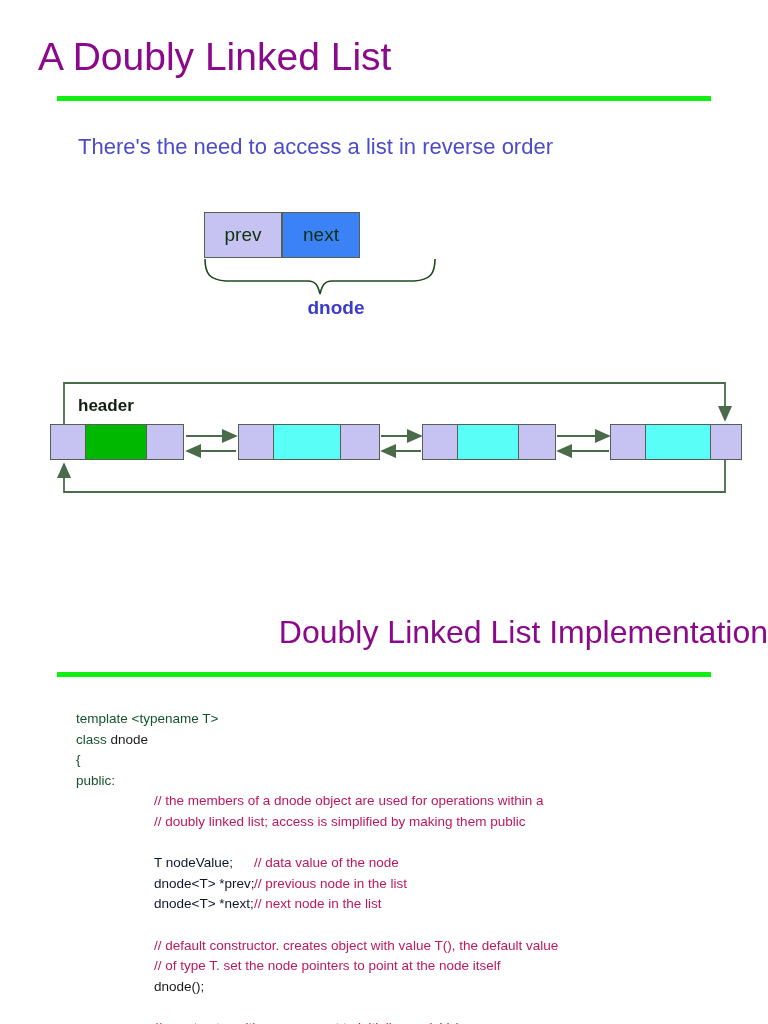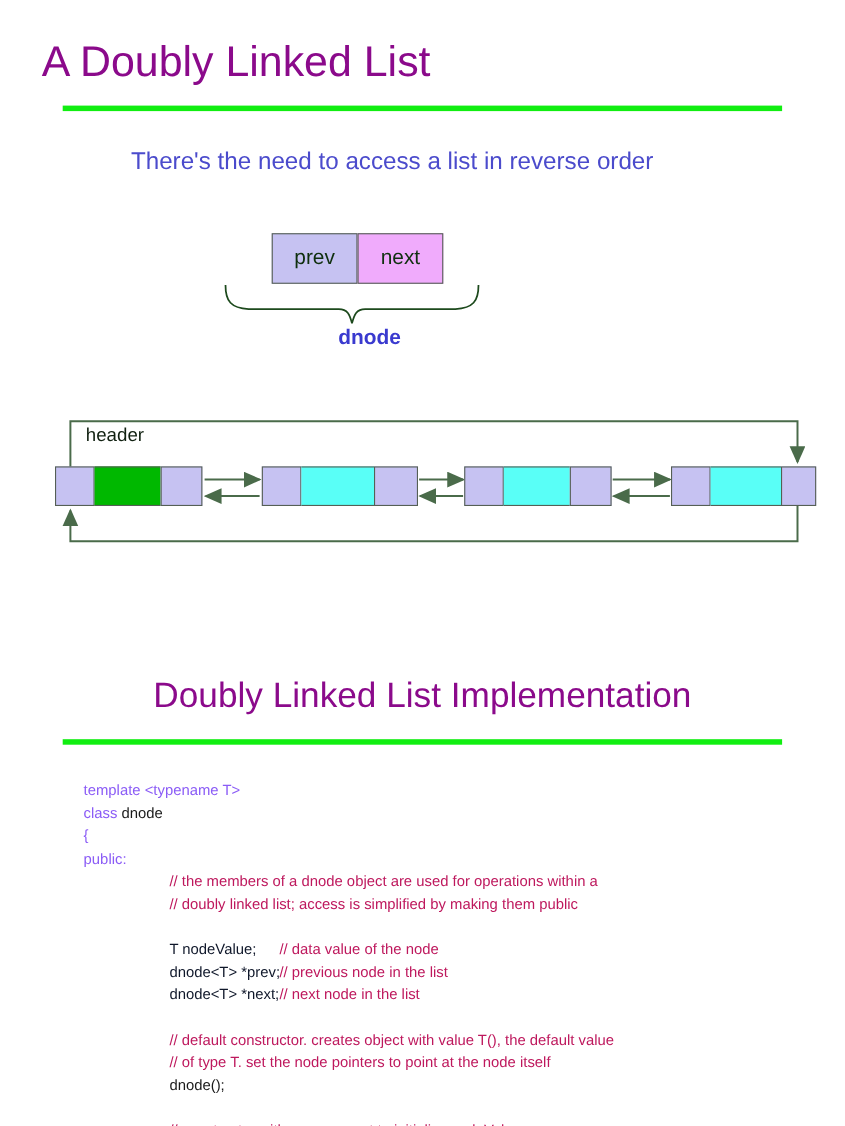--- a/index.html
+++ b/index.html
@@ -37,21 +37,20 @@
   .rule-1 { left: 57px; top: 96px; width: 654px; }
   .rule-2 { left: 57px; top: 672px; width: 654px; }
 
   .subtitle {
     position: absolute;
     left: 78px;
     top: 134px;
     font-size: 22px;
     color: #4B4BCC;
     white-space: nowrap;
-    margin-left: 41px;
   }
 
   
   .dnode-box {
     position: absolute;
     left: 204px;
     top: 212px;
     width: 232px;
     height: 46px;
     display: flex;
@@ -59,23 +58,23 @@
   }
   .dnode-cell {
     box-sizing: border-box;
     border: 1.5px solid #555f55;
     display: flex;
     align-items: center;
     justify-content: center;
     font-size: 19px;
     color: #10300f;
   }
-  .cell-prev { width: 78px; background: #C6C2F2; margin-left: 43px; }
+  .cell-prev { width: 78px; background: #C6C2F2; }
   .cell-data { width: 76px; background: #59FFF7; border-left: none; border-right: none; }
-  .cell-next { width: 78px; background: #f0abfc; }
+  .cell-next { width: 78px; background: #3b82f6; }
 
   .brace {
     position: absolute;
     left: 202px;
     top: 258px;
     width: 236px;
     height: 38px;
   }
   .dnode-label {
     position: absolute;
@@ -109,48 +108,48 @@
     border: 1.5px solid #555f55;
     height: 36px;
   }
   .lcell.ptr { background: #C6C2F2; }
   .lcell.data-cyan { background: #59FFF7; border-left: none; border-right: none; }
   .lcell.data-green { background: #00B800; border-left: none; border-right: none; }
 
   .header-label {
     position: absolute;
     left: 78px;
-    top: 16px;
+    top: 26px;
     font-size: 17px;
-    font-weight: normal;
+    font-weight: bold;
     color: #102010;
   }
 
   
   .slide2-title {
     position: absolute;
     left: 0;
     top: 614px;
     width: 768px;
-    text-align: center;
+    text-align: right;
     font-size: 32px;
     color: #8B0A8B;
     white-space: nowrap;
   }
   .code {
     position: absolute;
     left: 76px;
     top: 709px;
     width: 690px;
     font-size: 13.5px;
     line-height: 20.6px;
     white-space: pre;
   }
   .code .ln { display: block; height: 20.6px; }
-  .kw   { color: #8b5cf6; }
+  .kw   { color: #14532d; }
   .id   { color: #1A1A1A; }
   .cm   { color: #be185d; }
   .ind  { display: inline-block; width: 78px; }
   .decl { display: inline-block; width: 100px; color: #0f172a; }
 </style>
 </head>
 <body>
 
 <div class="slide1-title">A Doubly Linked List</div>
 <div class="rule rule-1"></div>

